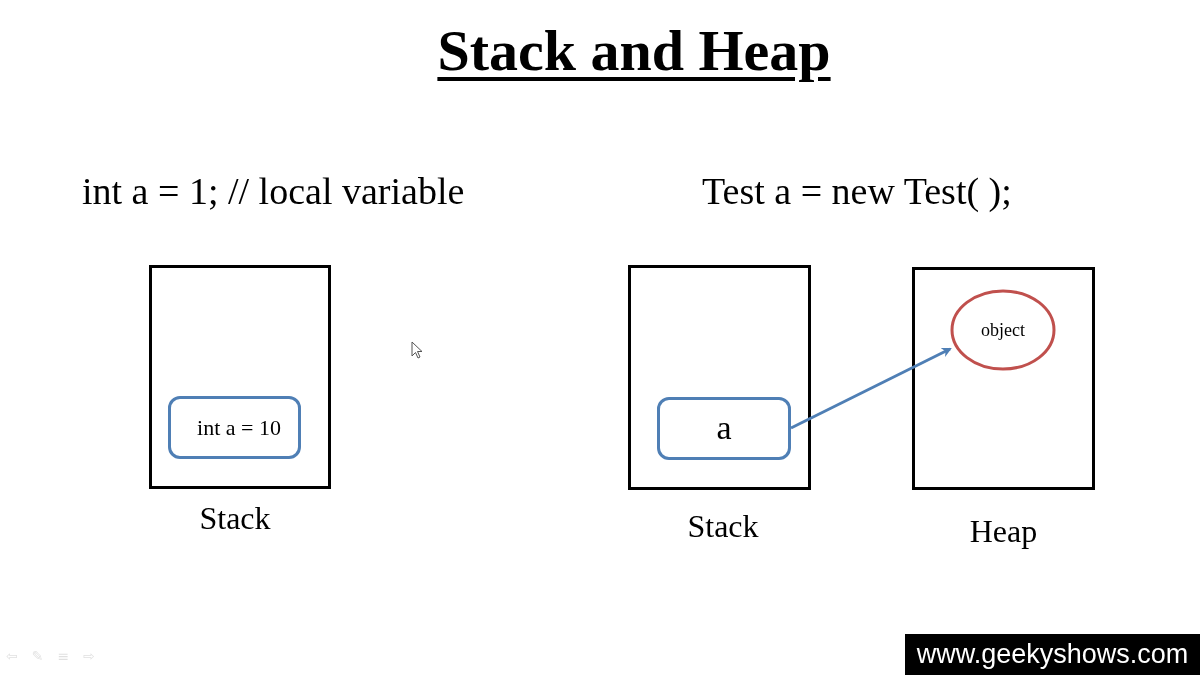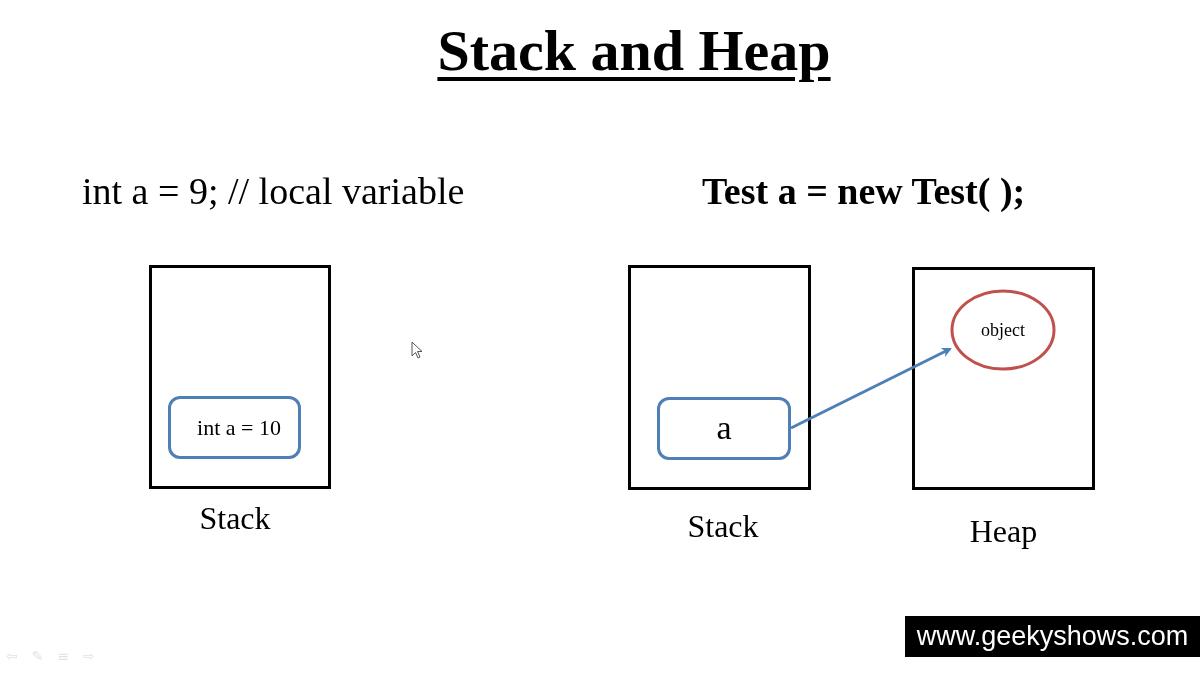--- a/index.html
+++ b/index.html
@@ -1,37 +1,37 @@
 <!DOCTYPE html>
 <html><head>
 <meta charset="utf-8">
 <style>
   html, body { margin: 0; padding: 0; }
   body { width: 1200px; height: 675px; background: #ffffff; position: relative; overflow: hidden; font-family: "Liberation Serif", serif; color: #000; }
   .title { position: absolute; left: 0; width: 1200px; top: 22px; text-align: center; font-size: 58px; font-weight: bold; line-height: 1; padding-left: 34px; }
   .title span { text-decoration: underline; text-decoration-thickness: 4px; text-underline-offset: 7px; }
   .code { position: absolute; font-size: 38px; line-height: 1; white-space: nowrap; }
   .code-left { left: 82px; top: 172px; }
-  .code-right { left: 702px; top: 172px; font-weight: bold; }
+  .code-right { left: 702px; top: 172px; }
   .box { position: absolute; border: 3px solid #000; box-sizing: border-box; background: #fff; }
   .var { position: absolute; border: 3px solid #4f7fb5; border-radius: 12px; box-sizing: border-box; display: flex; align-items: center; justify-content: center; background: #fff; }
   .label { position: absolute; font-size: 32px; line-height: 1; text-align: center; }
   .arrow-svg { position: absolute; left: 0; top: 0; width: 1200px; height: 675px; pointer-events: none; }
   .ellipse-text { position: absolute; font-size: 18px; width: 102px; text-align: center; line-height: 1; }
-  .badge { position: absolute; left: 905px; top: 616px; width: 295px; height: 41px; background: #000; color: #fff; font-family: "Liberation Sans", sans-serif; font-size: 27px; display: flex; align-items: center; justify-content: center; }
+  .badge { position: absolute; left: 905px; top: 634px; width: 295px; height: 41px; background: #000; color: #fff; font-family: "Liberation Sans", sans-serif; font-size: 27px; display: flex; align-items: center; justify-content: center; }
   .controls { position: absolute; left: 6px; top: 648px; display: flex; gap: 14px; opacity: 0.25; }
   .controls span { font-family: "DejaVu Sans", sans-serif; font-size: 14px; color: #888; }
   .cursor { position: absolute; left: 411px; top: 341px; }
 </style>
 </head>
 <body>
 
 <div class="title"><span>Stack and Heap</span></div>
 
-<div class="code code-left">int a = 9; // local variable</div>
+<div class="code code-left">int a = 1; // local variable</div>
 <div class="code code-right">Test a = new Test( );</div>
 
 <div class="box" style="left:149px; top:265px; width:182px; height:224px;"></div>
 <div class="var" style="left:168px; top:396px; width:133px; height:63px;">
   <span style="font-size:22px;margin-left:9px;">int a = 10</span>
 </div>
 <div class="label" style="left:149px; width:172px; top:502px;">Stack</div>
 
 <div class="box" style="left:628px; top:265px; width:183px; height:225px;"></div>
 <div class="var" style="left:657px; top:397px; width:134px; height:63px;">

